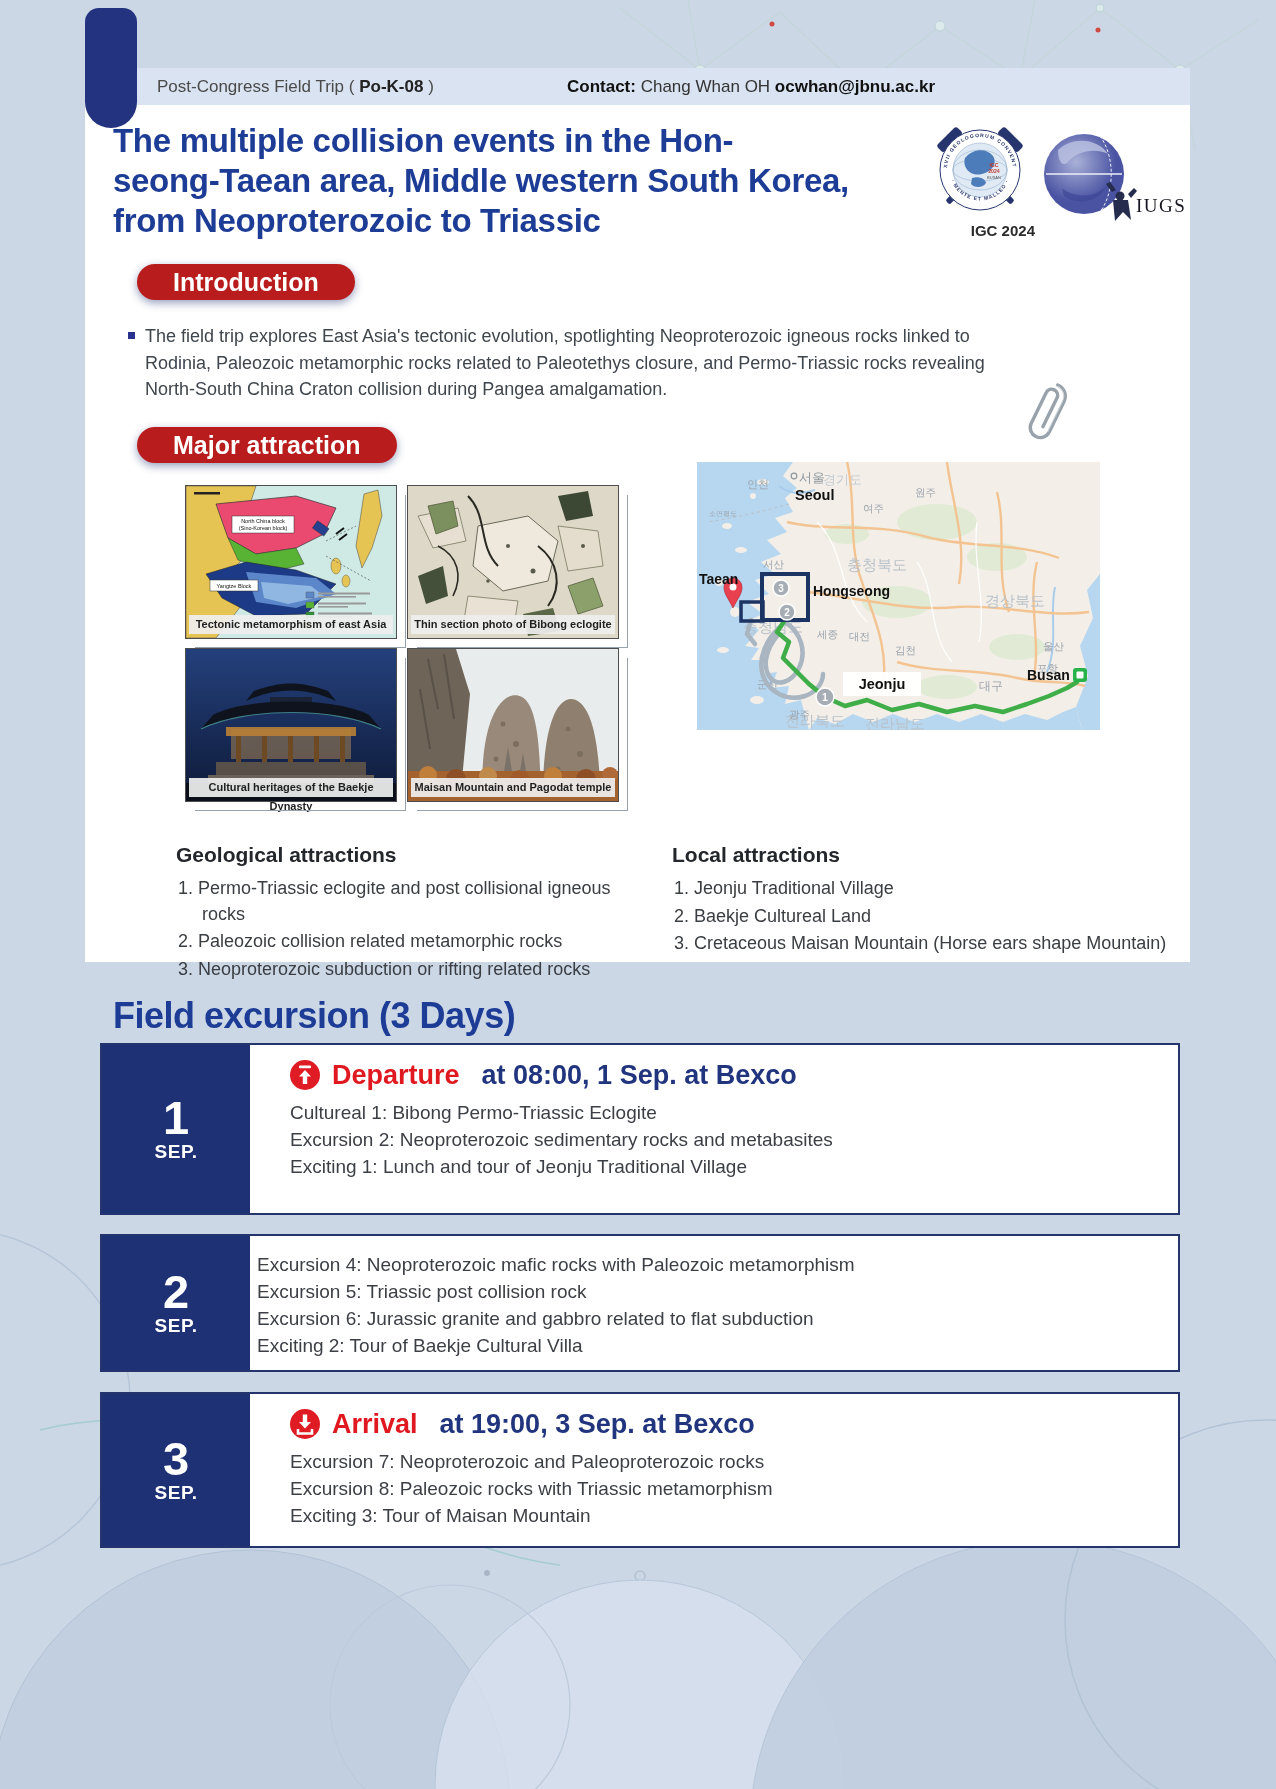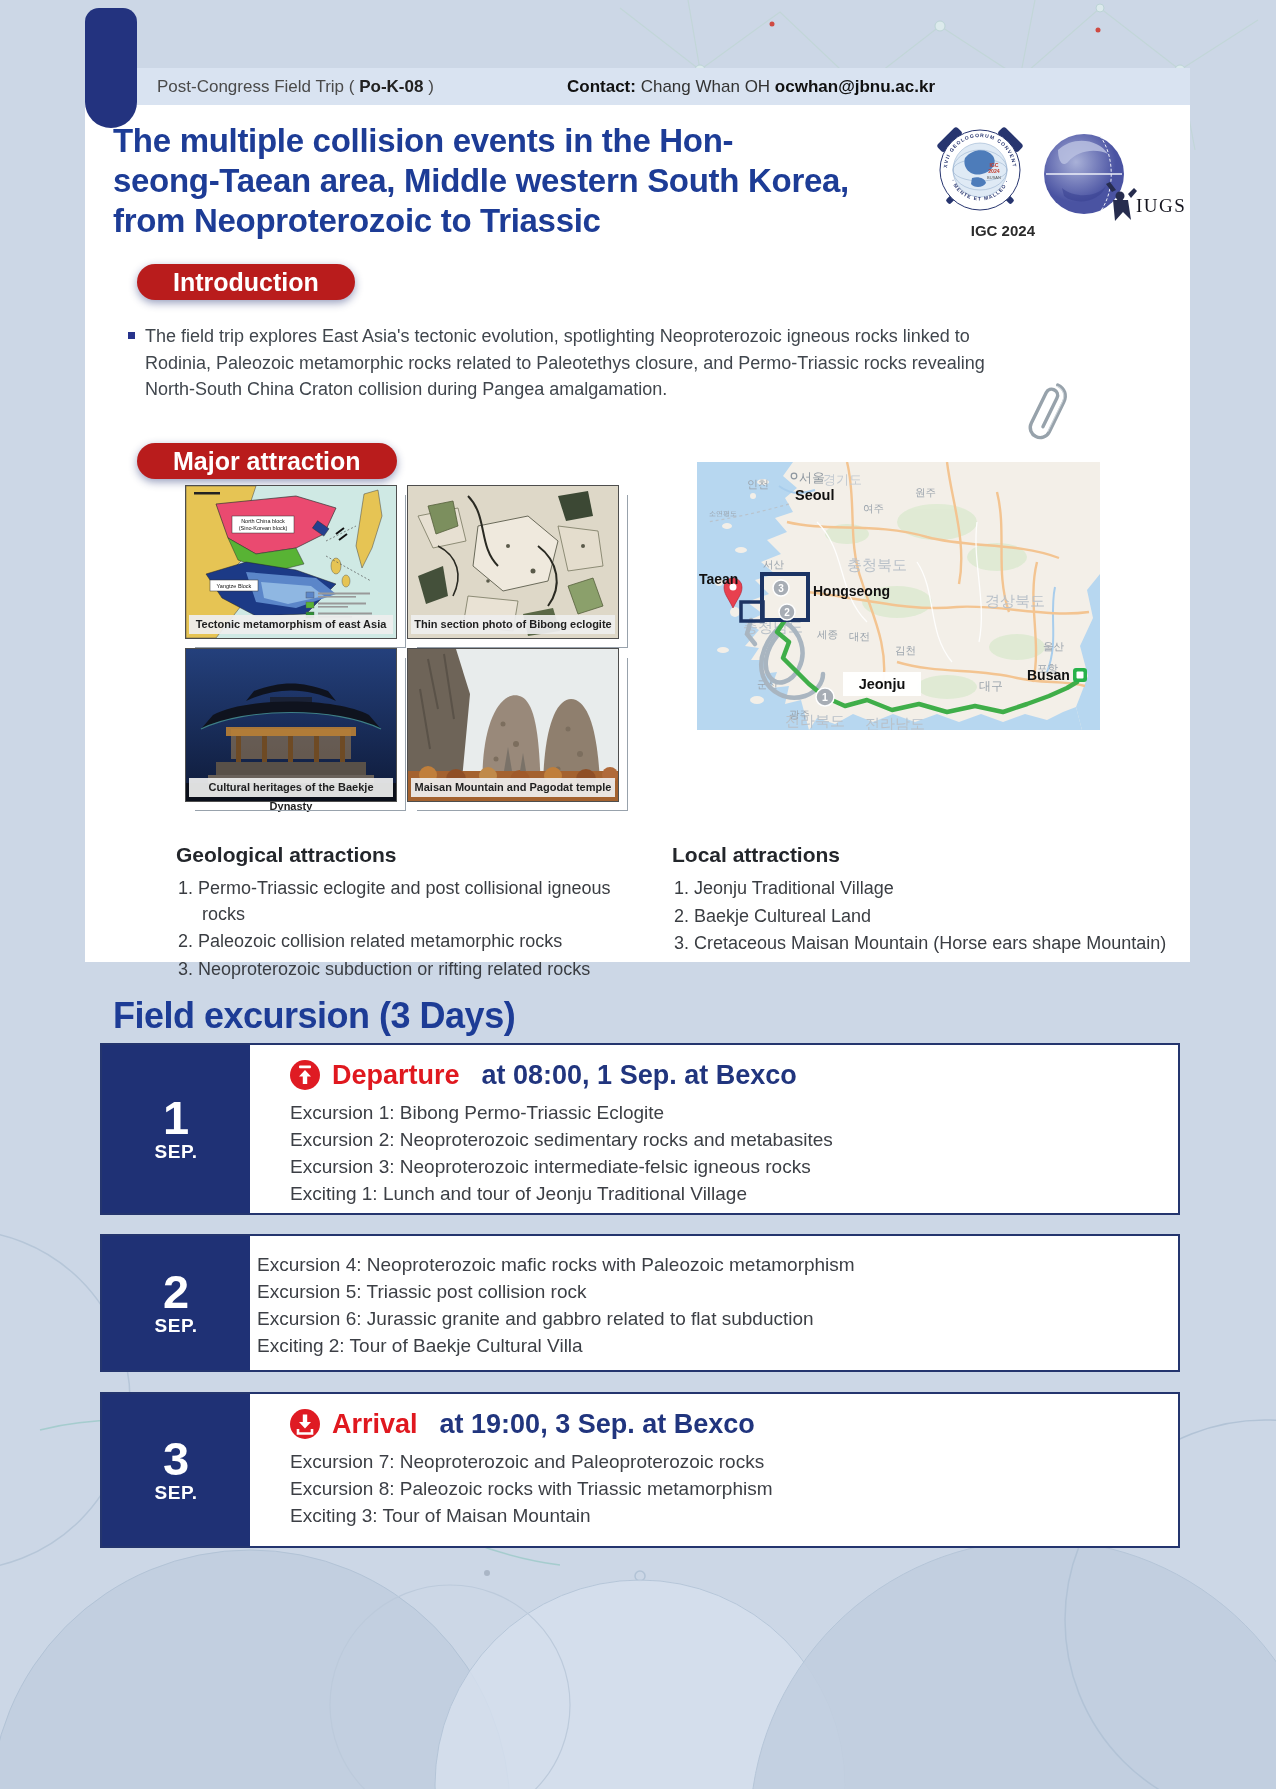--- a/index.html
+++ b/index.html
@@ -146,21 +146,21 @@
         <path d="M72,64 L66,56 L70,54 L76,62 Z"></path>
           <path d="M88,66 L94,60 L97,63 L91,70 Z"></path>
       </g>
       <text class="serif" x="96" y="84" font-size="19" letter-spacing="1.5" fill="#15151f">IUGS</text>
     </svg>
 
     <div class="pill" style="left:52px;top:160px;">Introduction</div>
     <div class="sq-bullet"></div>
     <div id="intro-body">The field trip explores East Asia's tectonic evolution, spotlighting Neoproterozoic igneous rocks linked to Rodinia, Paleozoic metamorphic rocks related to Paleotethys closure, and Permo-Triassic rocks revealing North-South China Craton collision during Pangea amalgamation.</div>
 
-    <div class="pill" style="left:52px;top:323px;margin-top:16px;">Major attraction</div>
+    <div class="pill" style="left:52px;top:323px;">Major attraction</div>
 
     <div class="photo" style="left:100px;top:381px;">
       <svg width="210" height="152" viewBox="0 0 210 152">
         <rect width="210" height="152" fill="#cfe9e4"></rect>
         <path d="M0,0 L70,0 L60,30 L70,60 L40,90 L55,120 L30,152 L0,152 Z" fill="#e6c454" stroke="#444" stroke-width=".5"></path>
         <path d="M178,8 L192,4 L196,30 L186,62 L176,82 L170,60 Z" fill="#e6c454" stroke="#444" stroke-width=".5"></path>
         <ellipse cx="150" cy="80" rx="5" ry="8" fill="#e6c454" stroke="#444" stroke-width=".4"></ellipse>
         <ellipse cx="160" cy="95" rx="4" ry="6" fill="#e6c454" stroke="#444" stroke-width=".4"></ellipse>
         <path d="M30,18 L110,10 L150,22 L138,48 L110,62 L70,68 L42,52 Z" fill="#ea4a70" stroke="#333" stroke-width=".7"></path>
         <path d="M42,52 L70,68 L110,62 L118,78 L86,86 L52,74 Z" fill="#58b334" stroke="#333" stroke-width=".5"></path>
@@ -408,23 +408,22 @@
     <div class="day-content">
       <div class="day-header">
         <svg class="evt-icon" viewBox="0 0 30 30">
           <circle cx="15" cy="15" r="15" fill="#df1b23"></circle>
           <rect x="9" y="5.5" width="12" height="2.8" rx="1" fill="#fff"></rect>
           <path d="M15,10 L21,16.5 L17.2,16.5 L17.2,24 L12.8,24 L12.8,16.5 L9,16.5 Z" fill="#fff"></path>
         </svg>
         <span class="evt-name">Departure</span>
         <span class="evt-time">at 08:00, 1 Sep. at Bexco</span>
       </div>
-      <div class="exc-line">Excursion 1: Bibong Permo-Triassic Eclogite</div>
+      <div class="exc-line">Cultureal 1: Bibong Permo-Triassic Eclogite</div>
       <div class="exc-line">Excursion 2: Neoproterozoic sedimentary rocks and metabasites</div>
-      <div class="exc-line">Excursion 3: Neoproterozoic intermediate-felsic igneous rocks</div>
       <div class="exc-line">Exciting 1: Lunch and tour of Jeonju Traditional Village</div>
     </div>
   </div>
 
   <div class="day-card" style="top:1234px;height:138px;">
     <div class="day-num-panel">
       <div class="day-num">2</div>
       <div class="day-month">SEP.</div>
     </div>
     <div class="day-content" style="padding-top:15px;padding-left:7px;">

